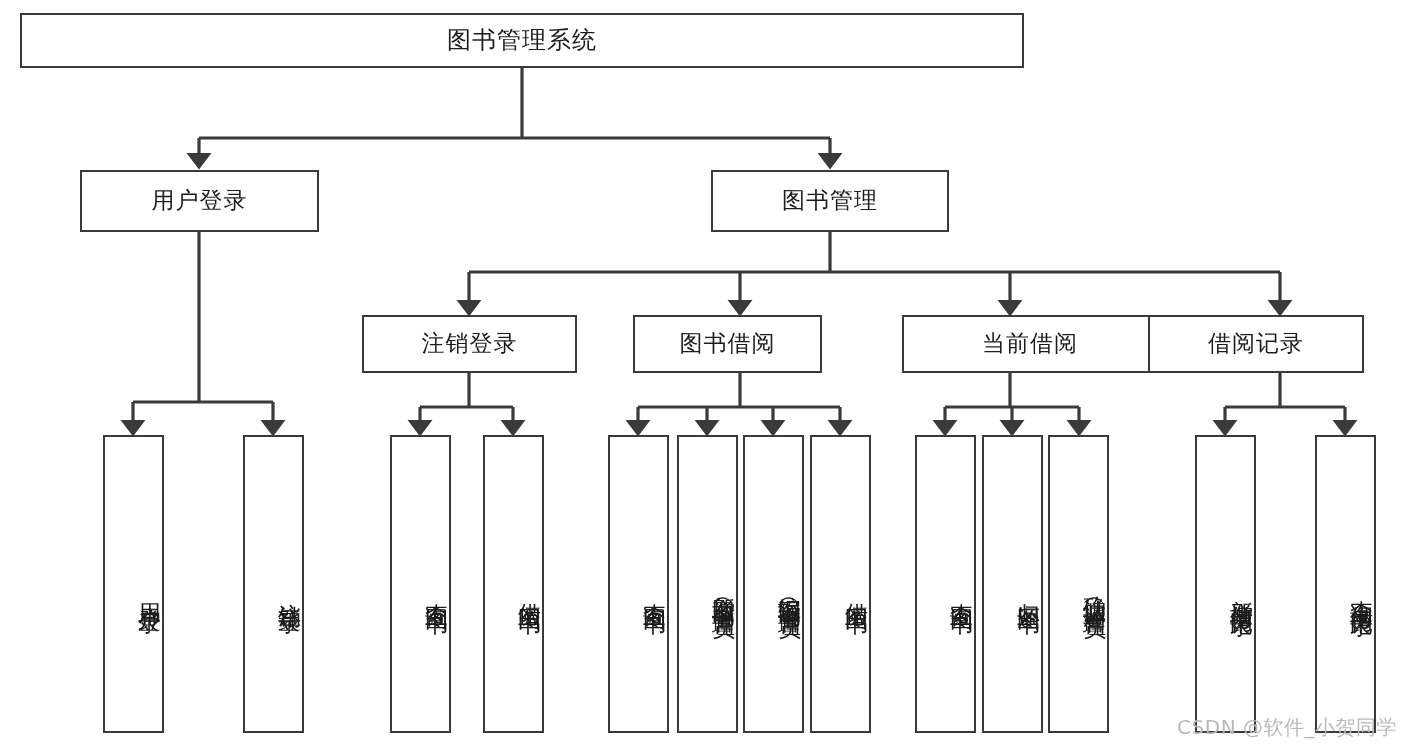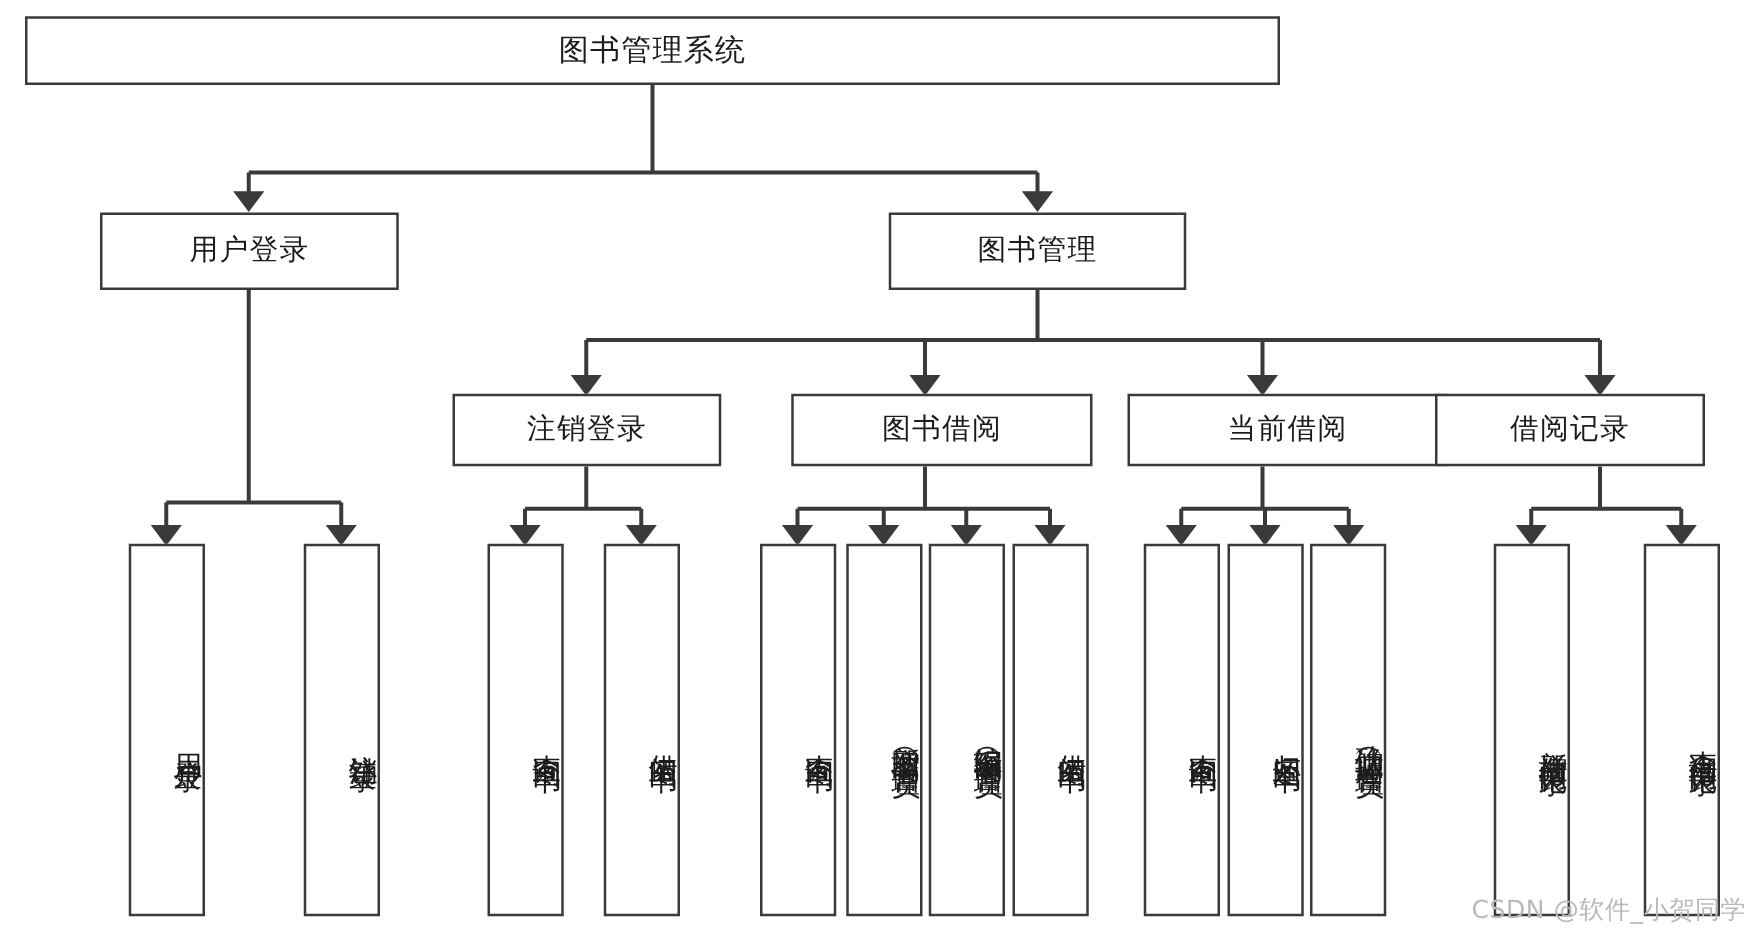--- a/index.html
+++ b/index.html
@@ -130,21 +130,21 @@
   <div class="node horiz" style="left:80px; top:170px; width:239px; height:62px;">
     <span>用户登录</span>
   </div>
   <div class="node horiz" style="left:711px; top:170px; width:238px; height:62px;">
     <span>图书管理</span>
   </div>
 
   <div class="node horiz" style="left:362px; top:315px; width:215px; height:58px;">
     <span>注销登录</span>
   </div>
-  <div class="node horiz" style="left:633px; top:315px; width:241px; height:58px;">
+  <div class="node horiz" style="left:633px; top:315px; width:189px; height:58px;">
     <span>图书借阅</span>
   </div>
   <div class="node horiz" style="left:902px; top:315px; width:256px; height:58px;">
     <span>当前借阅</span>
   </div>
   <div class="node horiz" style="left:1148px; top:315px; width:216px; height:58px;">
     <span>借阅记录</span>
   </div>
 
   <div class="node vert" style="left:103px; top:435px; width:61px; height:298px;">

